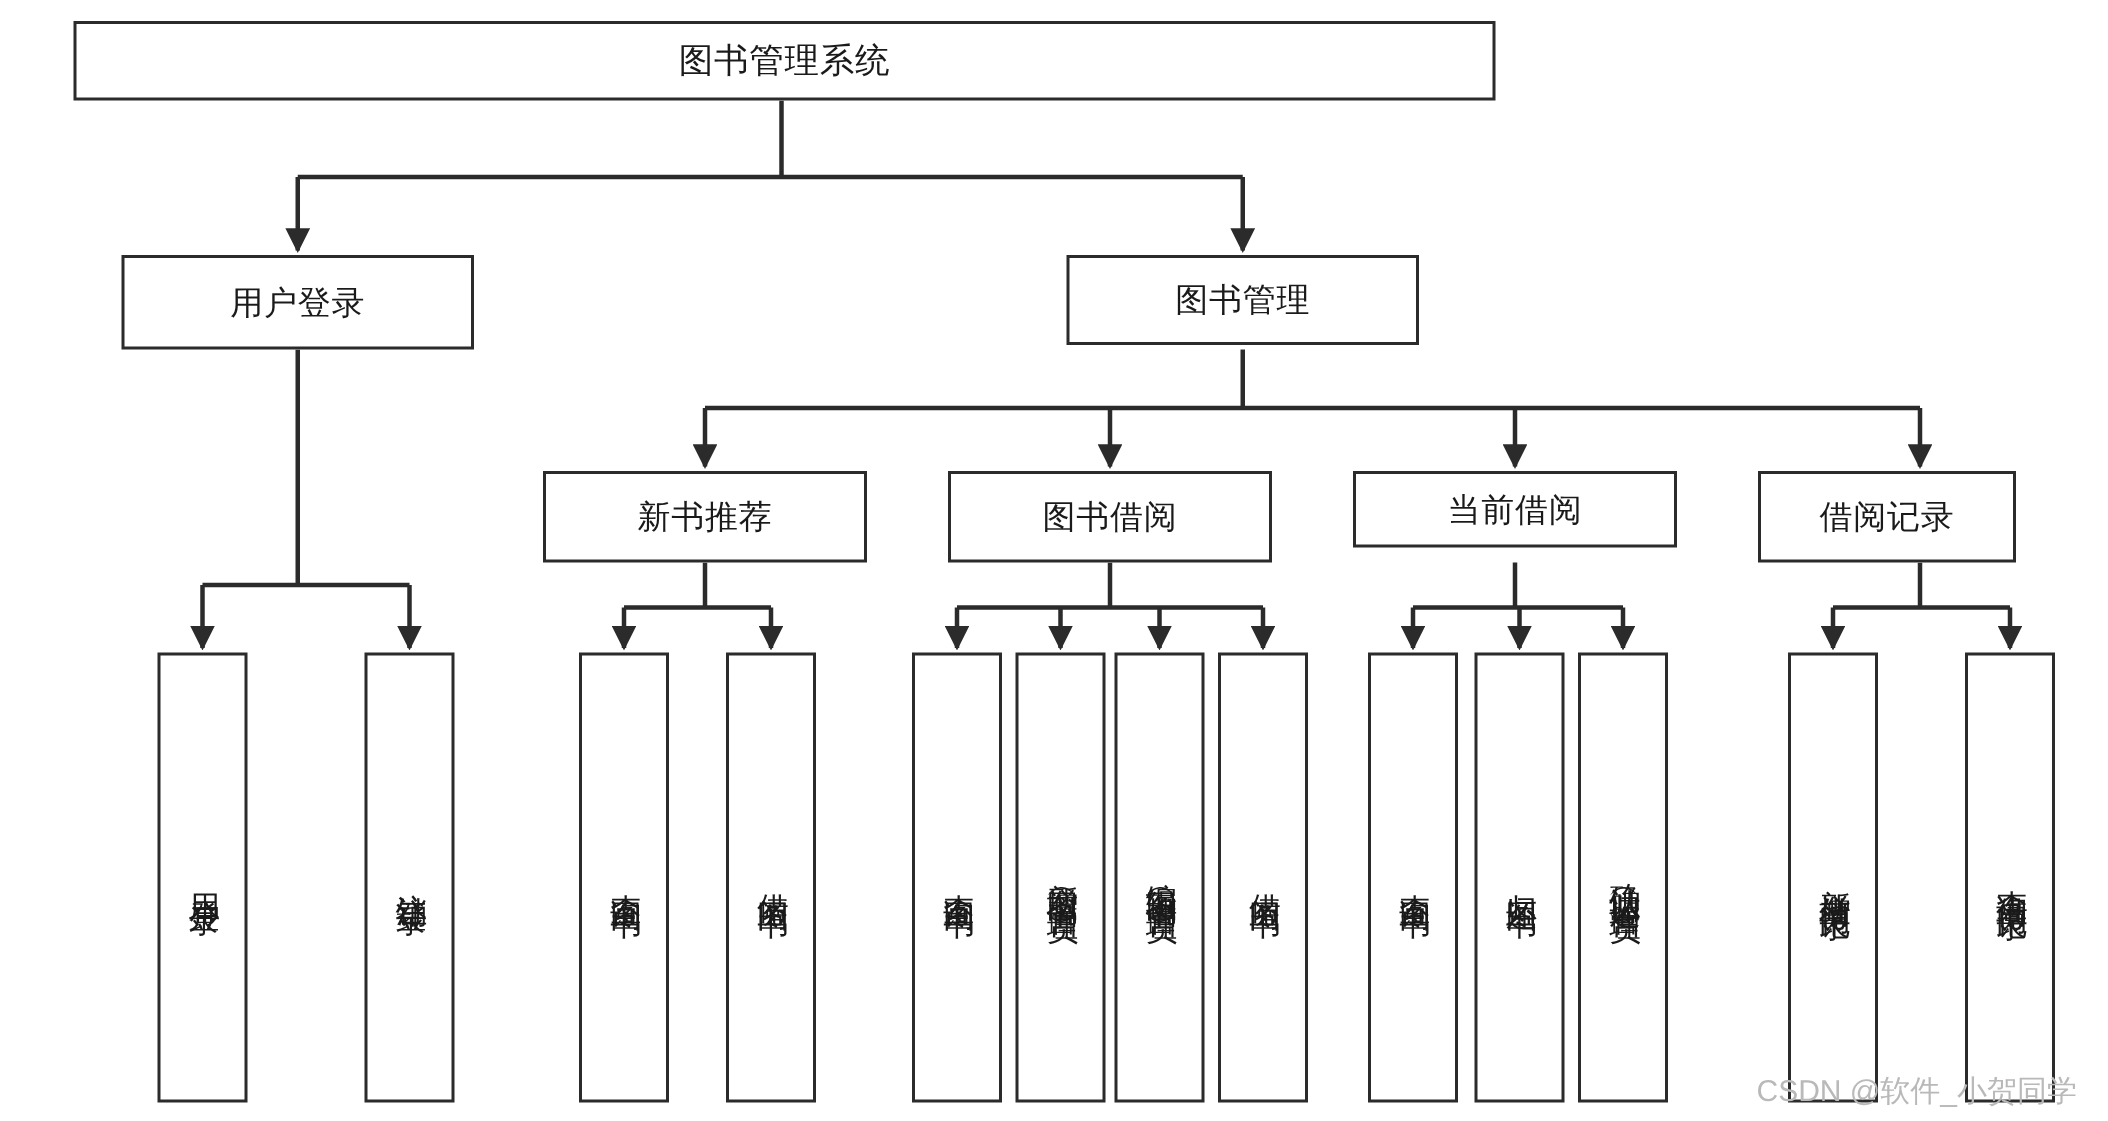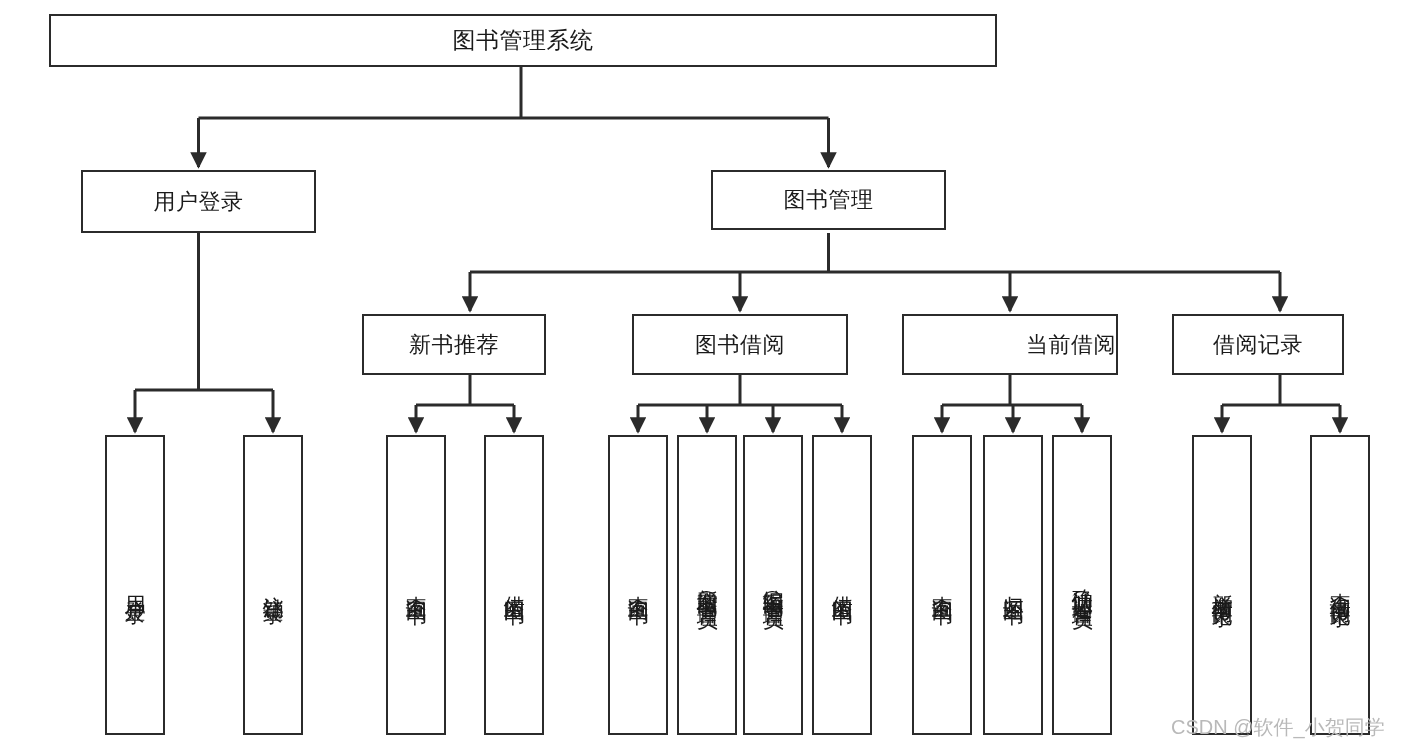--- a/index.html
+++ b/index.html
@@ -128,27 +128,27 @@
     <span class="label">图书管理系统</span>
   </div>
 
   <div class="node horiz" style="left: 81px; top: 170px; width: 235px; height: 63px;">
     <span class="label">用户登录</span>
   </div>
   <div class="node horiz" style="left: 711px; top: 170px; width: 235px; height: 60px;">
     <span class="label">图书管理</span>
   </div>
 
-  <div class="node horiz" style="left: 362px; top: 314px; width: 184px; height: 61px;">
+  <div class="node horiz" style="left: 362px; top: 314px; width: 216px; height: 61px;">
     <span class="label">新书推荐</span>
   </div>
   <div class="node horiz" style="left: 632px; top: 314px; width: 216px; height: 61px; justify-content: center;">
     <span class="label">图书借阅</span>
   </div>
-  <div class="node horiz" style="left: 902px; top: 314px; width: 216px; height: 61px; justify-content: flex-end;">
+  <div class="node horiz" style="left: 902px; top: 314px; width: 216px; height: 51px;">
     <span class="label">当前借阅</span>
   </div>
   <div class="node horiz" style="left: 1172px; top: 314px; width: 172px; height: 61px;">
     <span class="label">借阅记录</span>
   </div>
 
   <div class="node vert" style="left: 105px; top: 435px; width: 60px; height: 300px;">
     <span class="label">用户登录</span>
   </div>
   <div class="node vert" style="left: 243px; top: 435px; width: 60px; height: 300px;">

